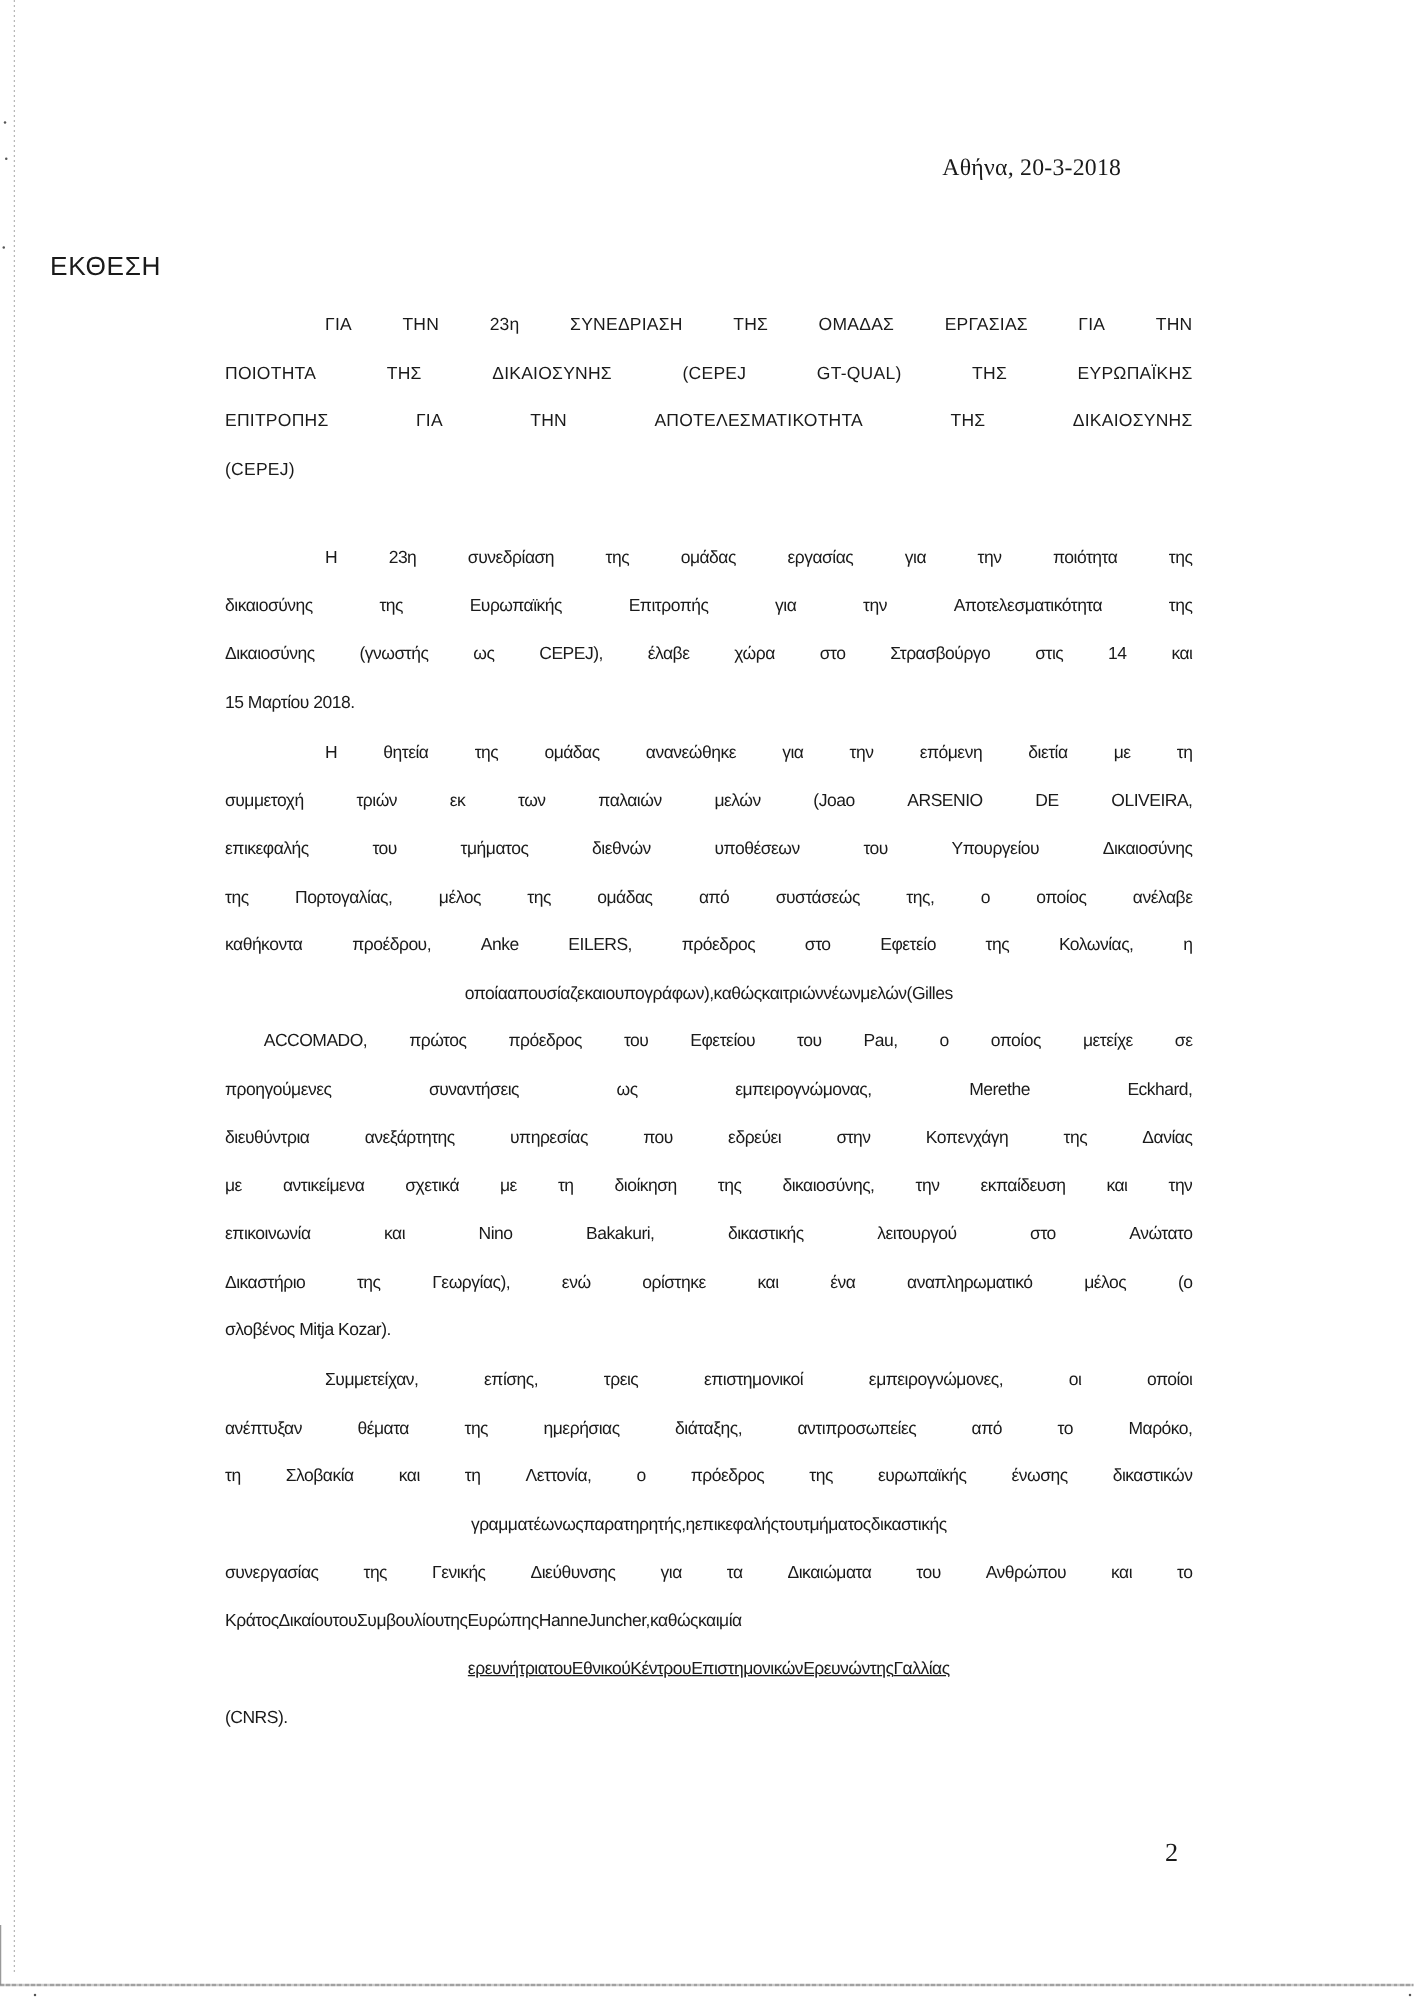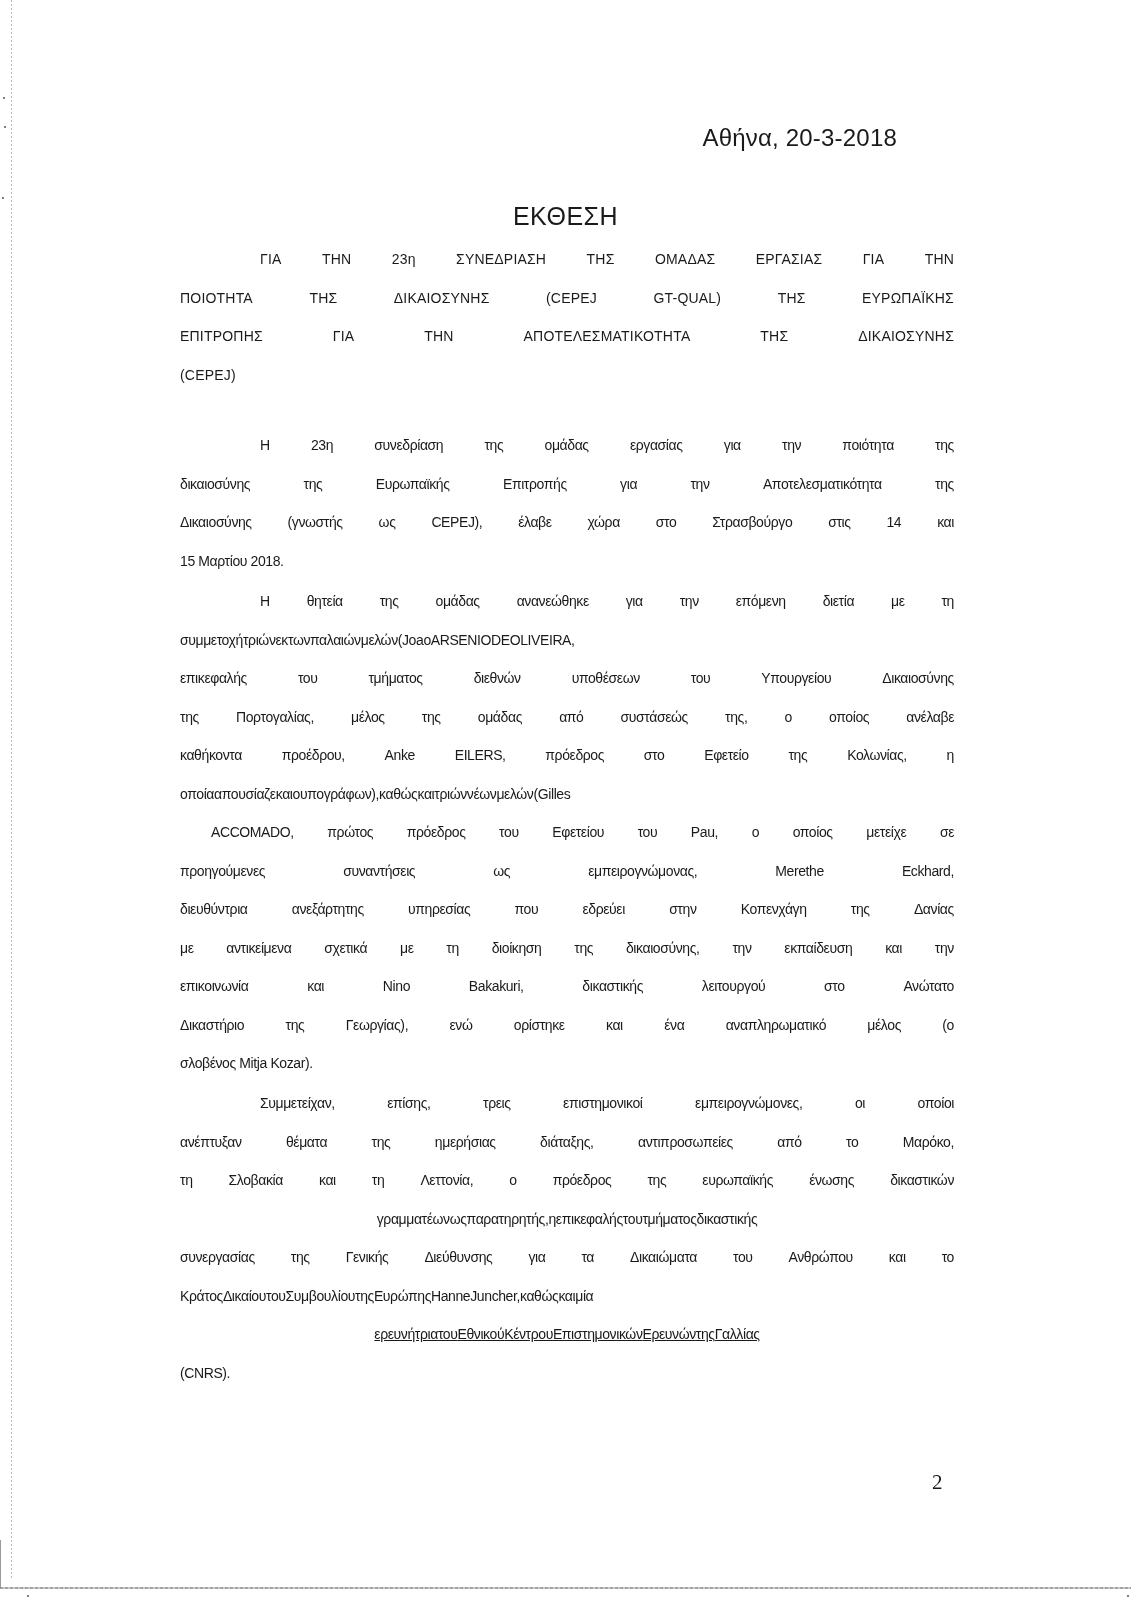--- a/index.html
+++ b/index.html
@@ -47,30 +47,32 @@
       position: absolute;
       width: 2px; height: 2px;
       background: #555;
       border-radius: 1px;
     }
 
     .date-line {
       position: absolute;
       top: 124px;
       right: 234px;
-      font-size: 24px;
+      font-size: 19px;
       letter-spacing: 0.2px;
+      font-family: Liberation Serif, serif;
     }
     .title {
       position: absolute;
       top: 202px;
       left: 0; width: 1131px;
-      text-align: center;
-      font-size: 25px;
+      text-align: left;
+      font-size: 21px;
       letter-spacing: 0.5px;
+      padding-left: 40px;
       box-sizing: border-box;
     }
     .subtitle {
       position: absolute;
       top: 240px;
       left: 180px;
       width: 774px;
       font-size: 21px;
       line-height: 38.5px;
       text-align: justify;
@@ -211,21 +213,21 @@
         <span>της</span>
         <span>ομάδας</span>
         <span>ανανεώθηκε</span>
         <span>για</span>
         <span>την</span>
         <span>επόμενη</span>
         <span>διετία</span>
         <span>με</span>
         <span>τη</span>
       </span>
-    <span class="line" style="display: flex; white-space: nowrap;">
+    <span class="line" style="display: flex; justify-content: space-between; white-space: nowrap;">
         <span>συμμετοχή</span>
         <span>τριών</span>
         <span>εκ</span>
         <span>των</span>
         <span>παλαιών</span>
         <span>μελών</span>
         <span>(Joao</span>
         <span>ARSENIO</span>
         <span>DE</span>
         <span>OLIVEIRA,</span>
@@ -258,21 +260,21 @@
         <span>προέδρου,</span>
         <span>Anke</span>
         <span>EILERS,</span>
         <span>πρόεδρος</span>
         <span>στο</span>
         <span>Εφετείο</span>
         <span>της</span>
         <span>Κολωνίας,</span>
         <span>η</span>
       </span>
-    <span class="line" style="display: flex; justify-content: flex-start; white-space: nowrap;">
+    <span class="line" style="display: flex; justify-content: center; white-space: nowrap;">
         <span>οποία</span>
         <span>απουσίαζε</span>
         <span>και</span>
         <span>ο</span>
         <span>υπογράφων),</span>
         <span>καθώς</span>
         <span>και</span>
         <span>τριών</span>
         <span>νέων</span>
         <span>μελών</span>

